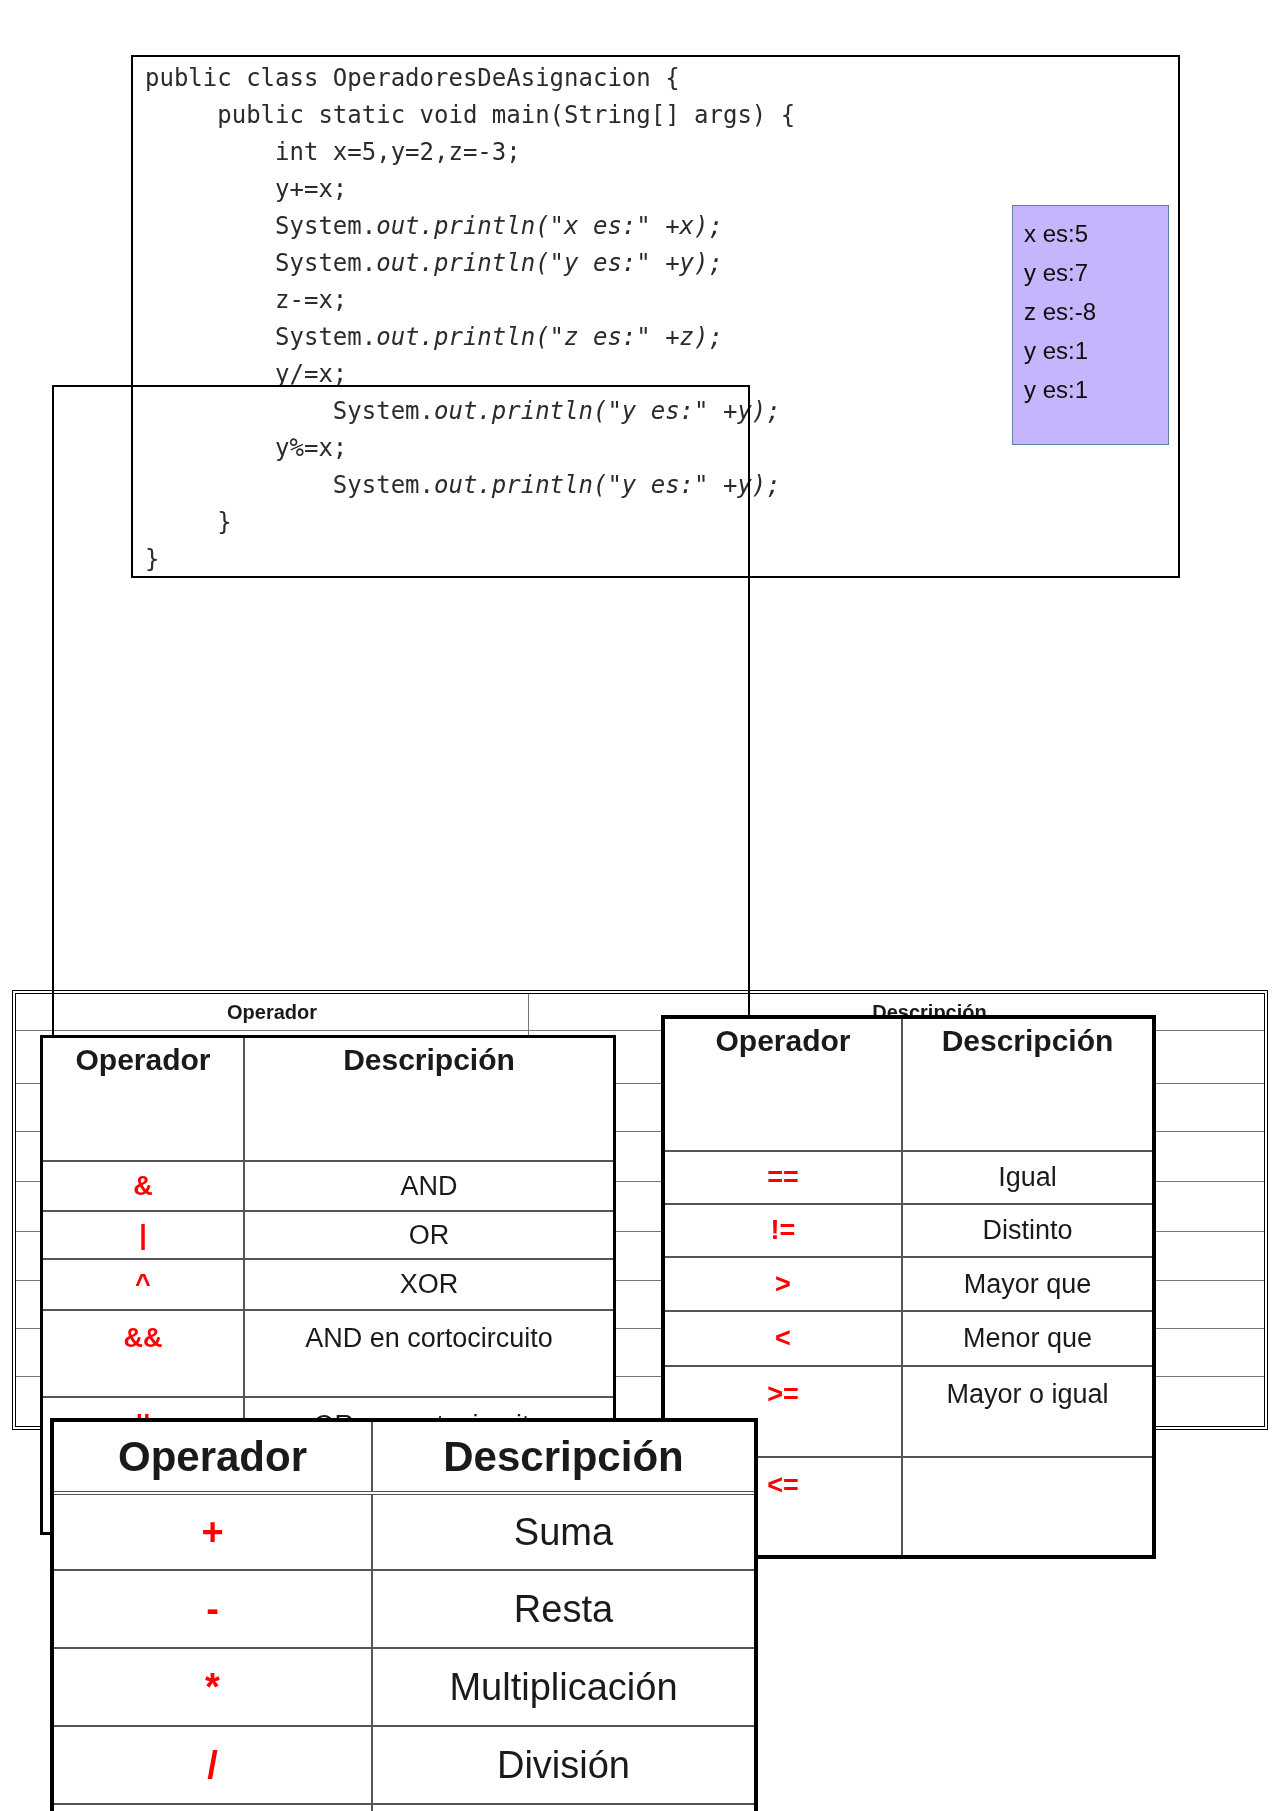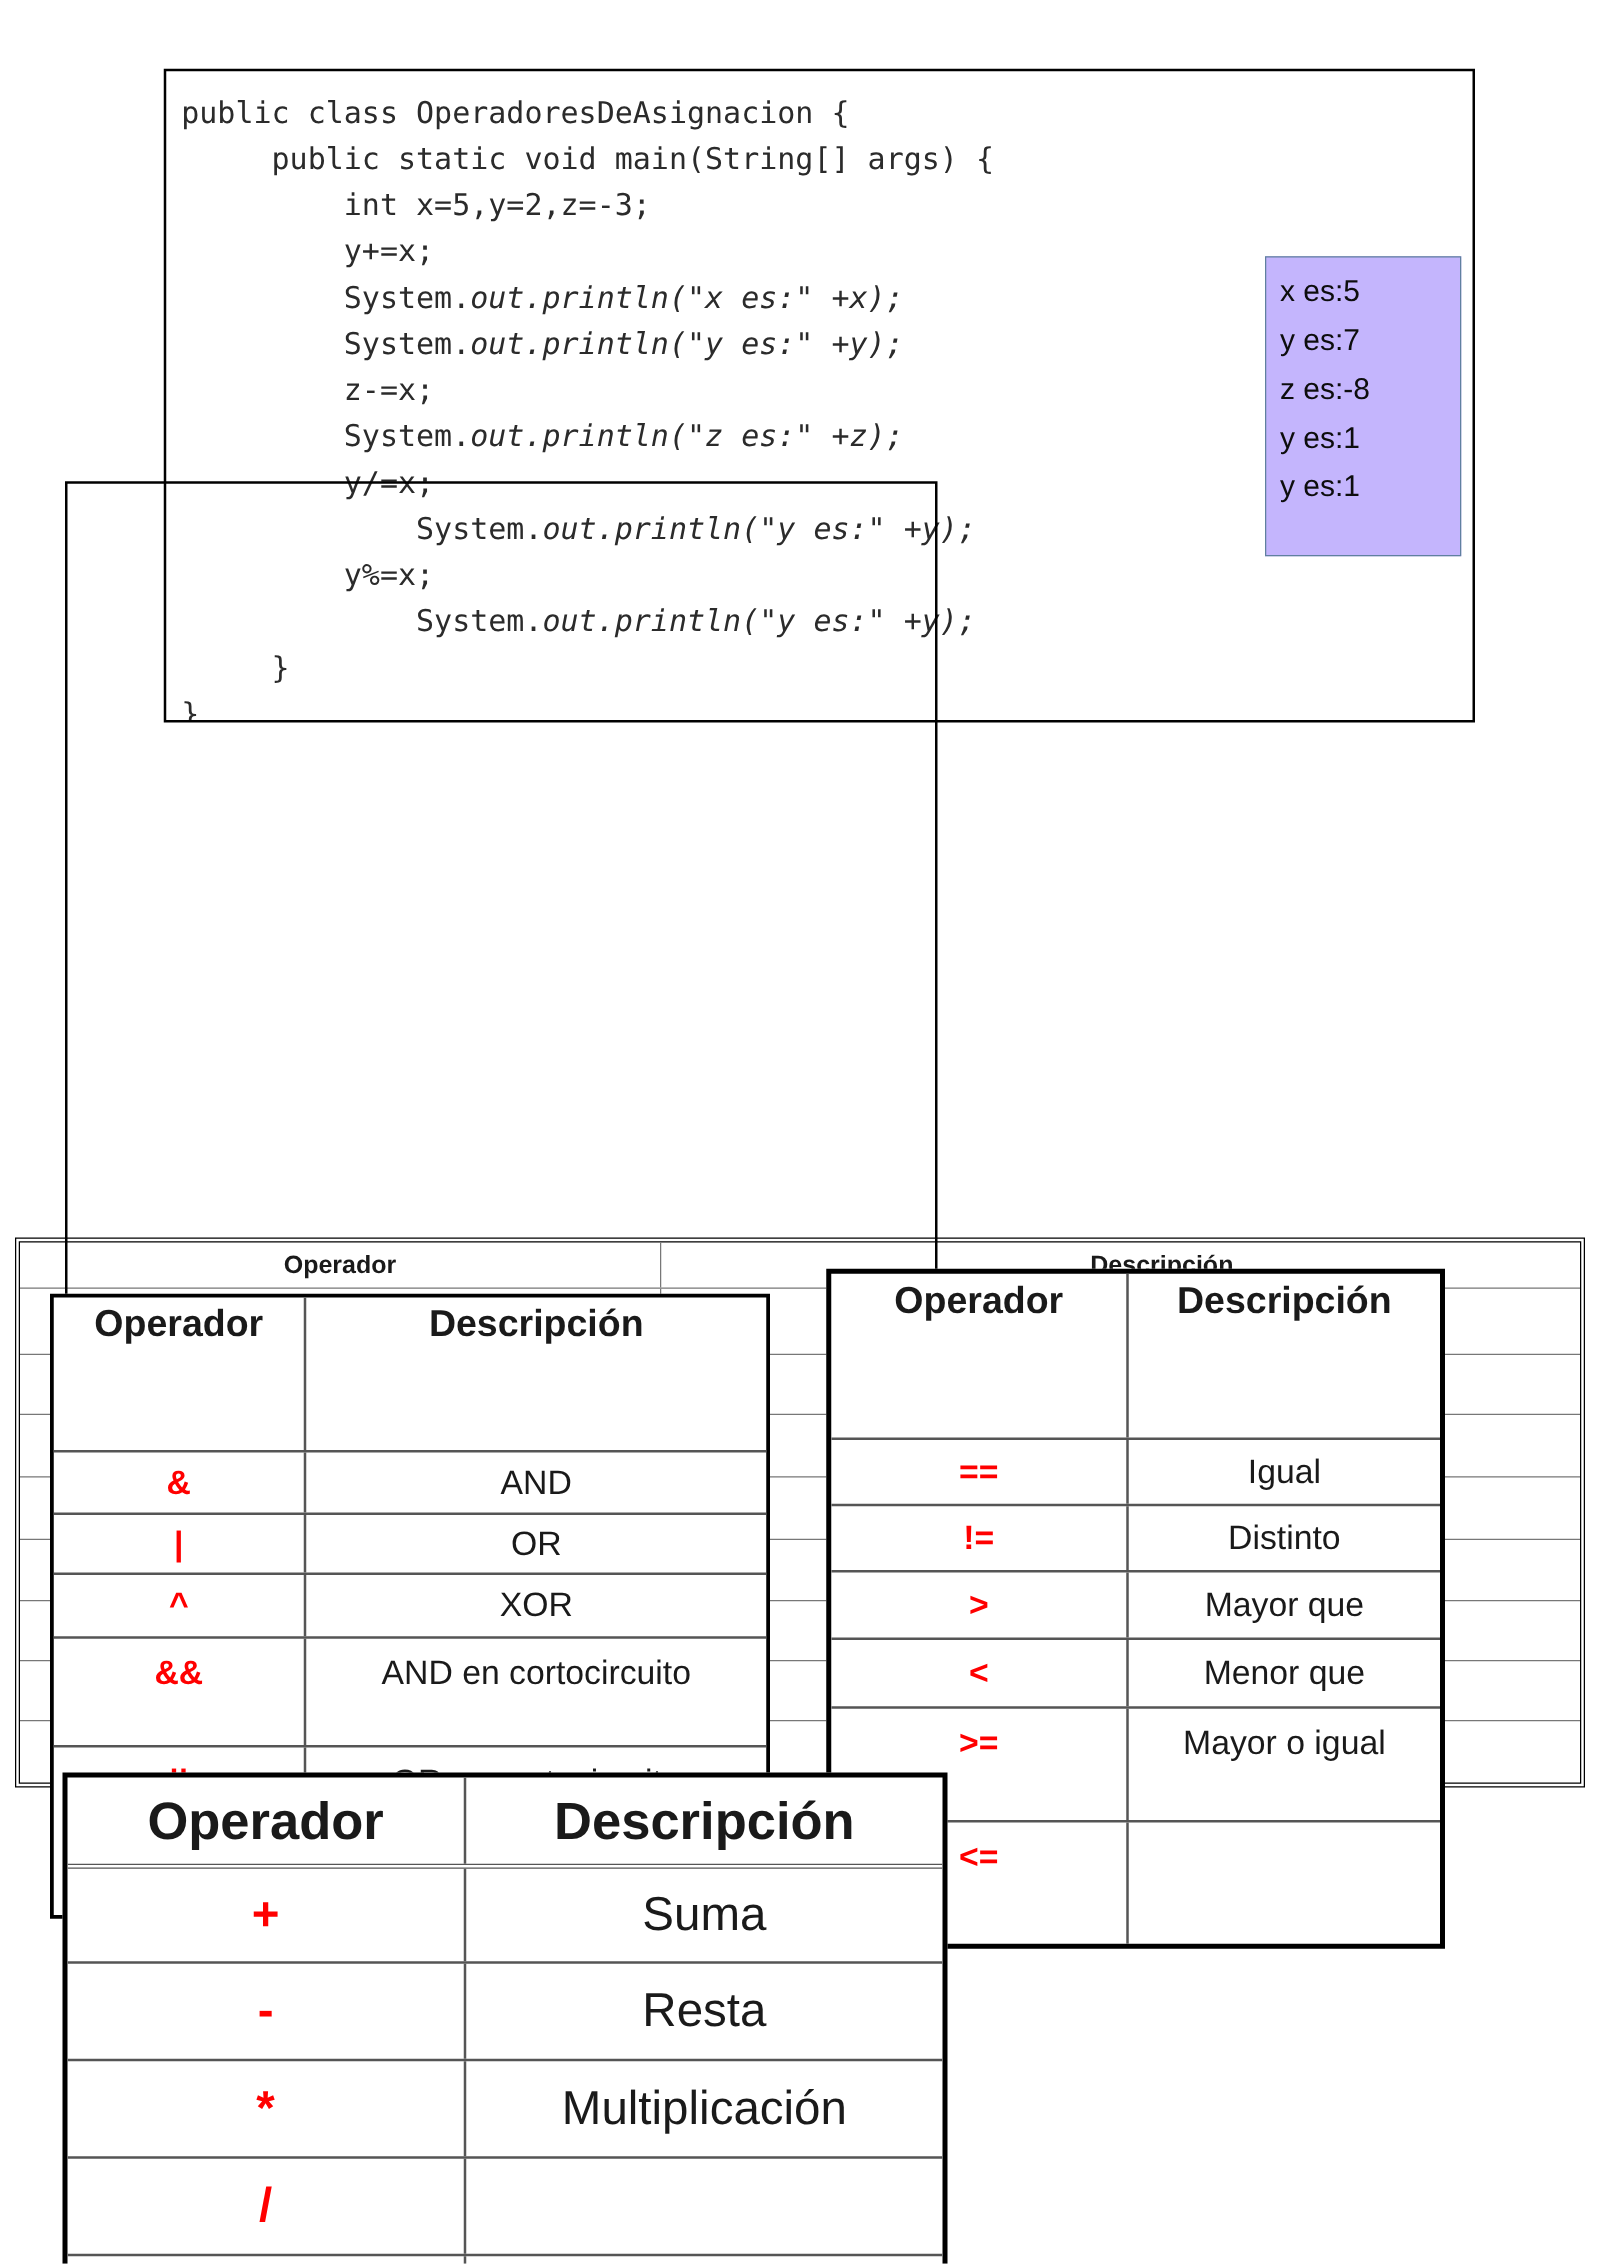--- a/index.html
+++ b/index.html
@@ -3,21 +3,21 @@
 <meta charset="utf-8">
 <style>
   html,body{margin:0;padding:0;background:#fff;}
   .canvas{position:relative;width:1280px;height:1811px;overflow:hidden;background:#fff;
           font-family:"Liberation Sans",sans-serif;color:#1a1a1a;}
 
   
   .codebox{position:absolute;left:131px;top:55px;width:1049px;height:523px;
            border:2px solid #000;background:#fff;z-index:2;box-sizing:border-box;
            font-family:"DejaVu Sans Mono",monospace;font-size:24px;line-height:37px;
-           color:#2b2b2b;padding:15px 0 0 12px;white-space:pre;overflow:hidden;}
+           color:#2b2b2b;padding:3px 0 0 12px;white-space:pre;overflow:hidden;}
   .cline{height:37px;}
   .cline .it{font-style:italic;}
 
   
   .outbox{position:absolute;left:1012px;top:205px;width:157px;height:240px;z-index:4;
           box-sizing:border-box;border:1px solid #60809f;
           font-size:24px;line-height:39px;padding:8px 0 0 11px;color:#0d0d0d;white-space:pre;}
 
   
   .bigrect{position:absolute;left:52px;top:385px;width:698px;height:1042px;
@@ -181,20 +181,21 @@
       <div class="trow sep" style="height: 78px;">
         <div class="c opcol opred">-</div>
         <div class="c desccol">Resta</div>
       </div>
       <div class="trow sep" style="height: 78px;">
         <div class="c opcol opred">*</div>
         <div class="c desccol">Multiplicación</div>
       </div>
       <div class="trow sep" style="height: 78px;">
         <div class="c opcol opred">/</div>
+        <div class="c desccol">División</div>
       </div>
       <div class="trow sep" style="height: 45px;">
         <div class="c opcol opred"></div>
         <div class="c desccol"></div>
       </div>
     </div>
 
 </div>
 
 </body></html>

